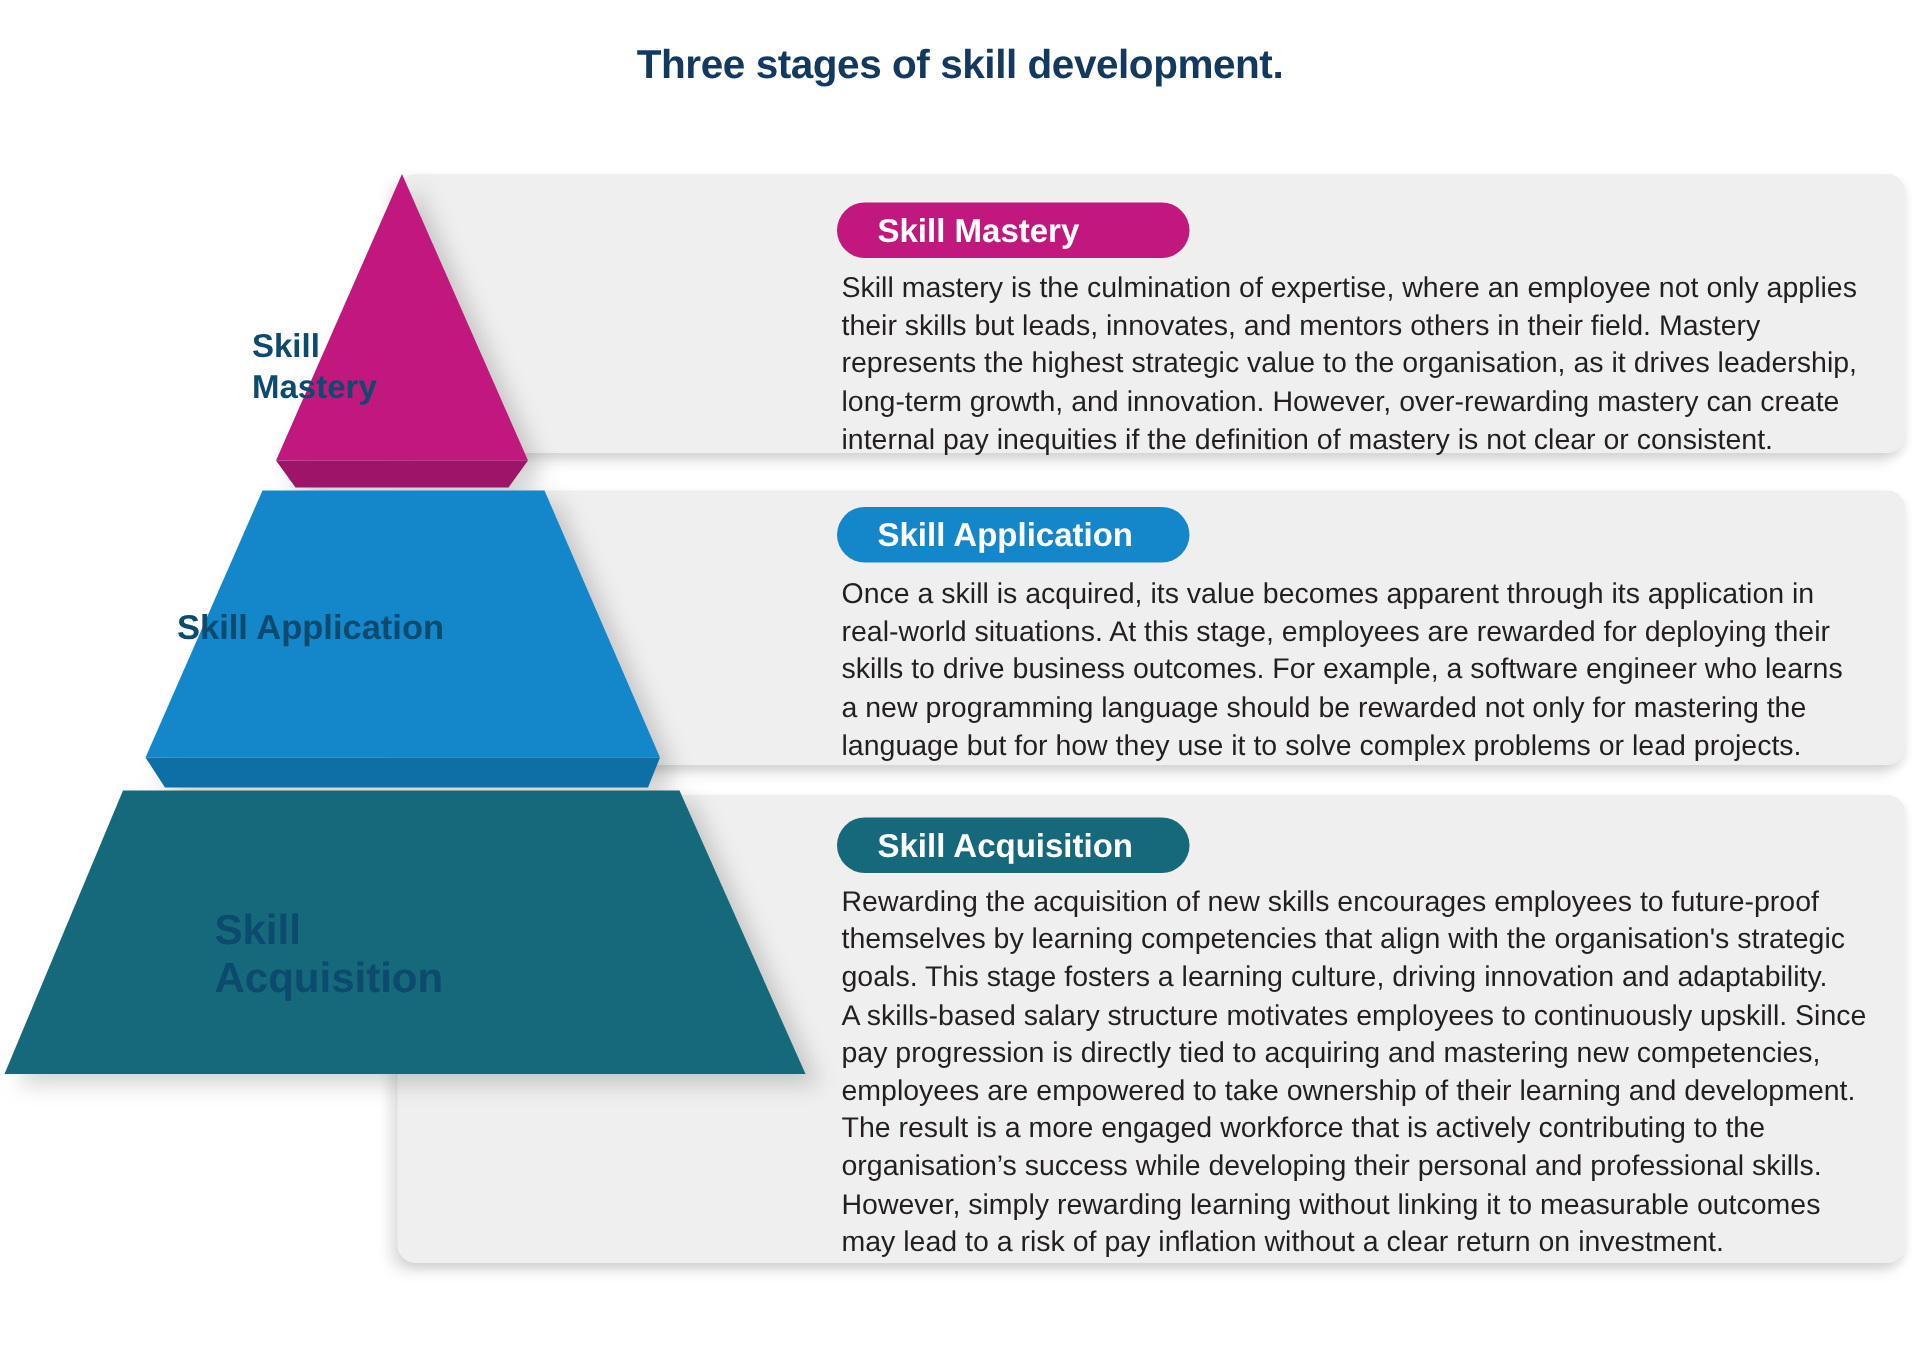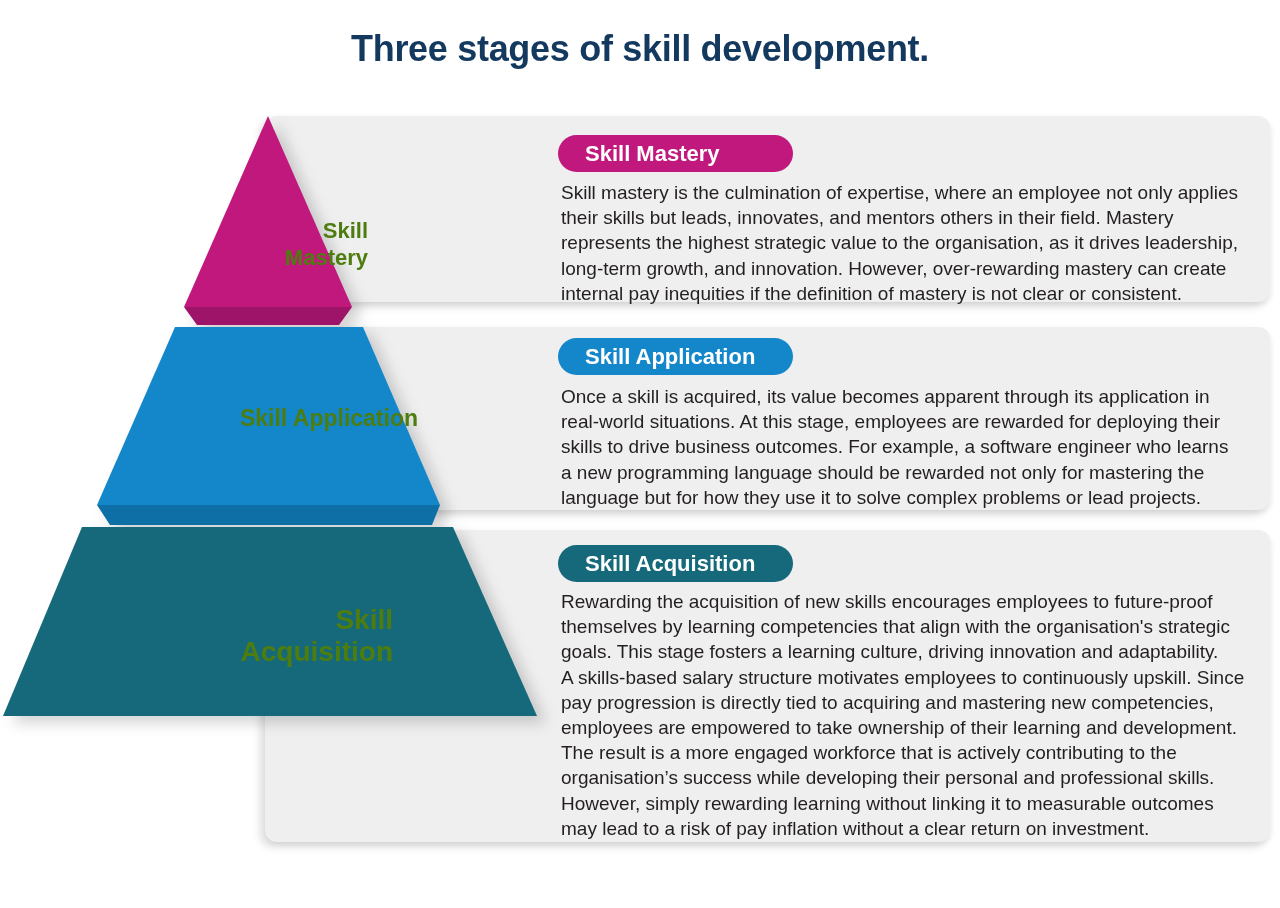--- a/index.html
+++ b/index.html
@@ -7,21 +7,21 @@
     width: 1280px; height: 908px;
     background: #ffffff;
     font-family: "Liberation Sans", sans-serif;
     overflow: hidden;
   }
   .stage { position: absolute; left: 0; top: 0; width: 1280px; height: 908px; }
 
   .title {
     position: absolute; top: 28px; left: 0; width: 1280px;
     text-align: center;
-    font-size: 36px; font-weight: bold;
+    font-size: 27px; font-weight: bold;
     color: #14395E;
     letter-spacing: -0.3px;
     z-index: 1;
   }
 
   .panel {
     position: absolute; left: 265px; width: 1005px;
     background: #EFEFEF;
     border-radius: 12px;
     box-shadow: -5px 5px 9px rgba(0,0,0,0.13), 2px 3px 5px rgba(0,0,0,0.06);
@@ -54,21 +54,21 @@
 
   .pyramid {
     position: absolute; left: 0; top: 0;
     z-index: 3;
     filter: drop-shadow(9px 7px 7px rgba(0,0,0,0.17));
     pointer-events: none;
   }
 
   .layer-label {
     position: absolute; z-index: 4;
-    color: #4d7c0f; font-weight: bold; text-align: right;
+    color: #0c4a6e; font-weight: bold; text-align: left;
     white-space: pre-line;
     pointer-events: none;
   }
   .label-mastery     { left: 168px; width: 200px; top: 217px; font-size: 22px; line-height: 27px; }
   .label-application { left: 118px; width: 300px; top: 406px; font-size: 23px; line-height: 24px; }
   .label-acquisition { left: 143px; width: 250px; top: 604px; font-size: 28px; line-height: 32px; }
 </style>
 </head>
 <body>
 

